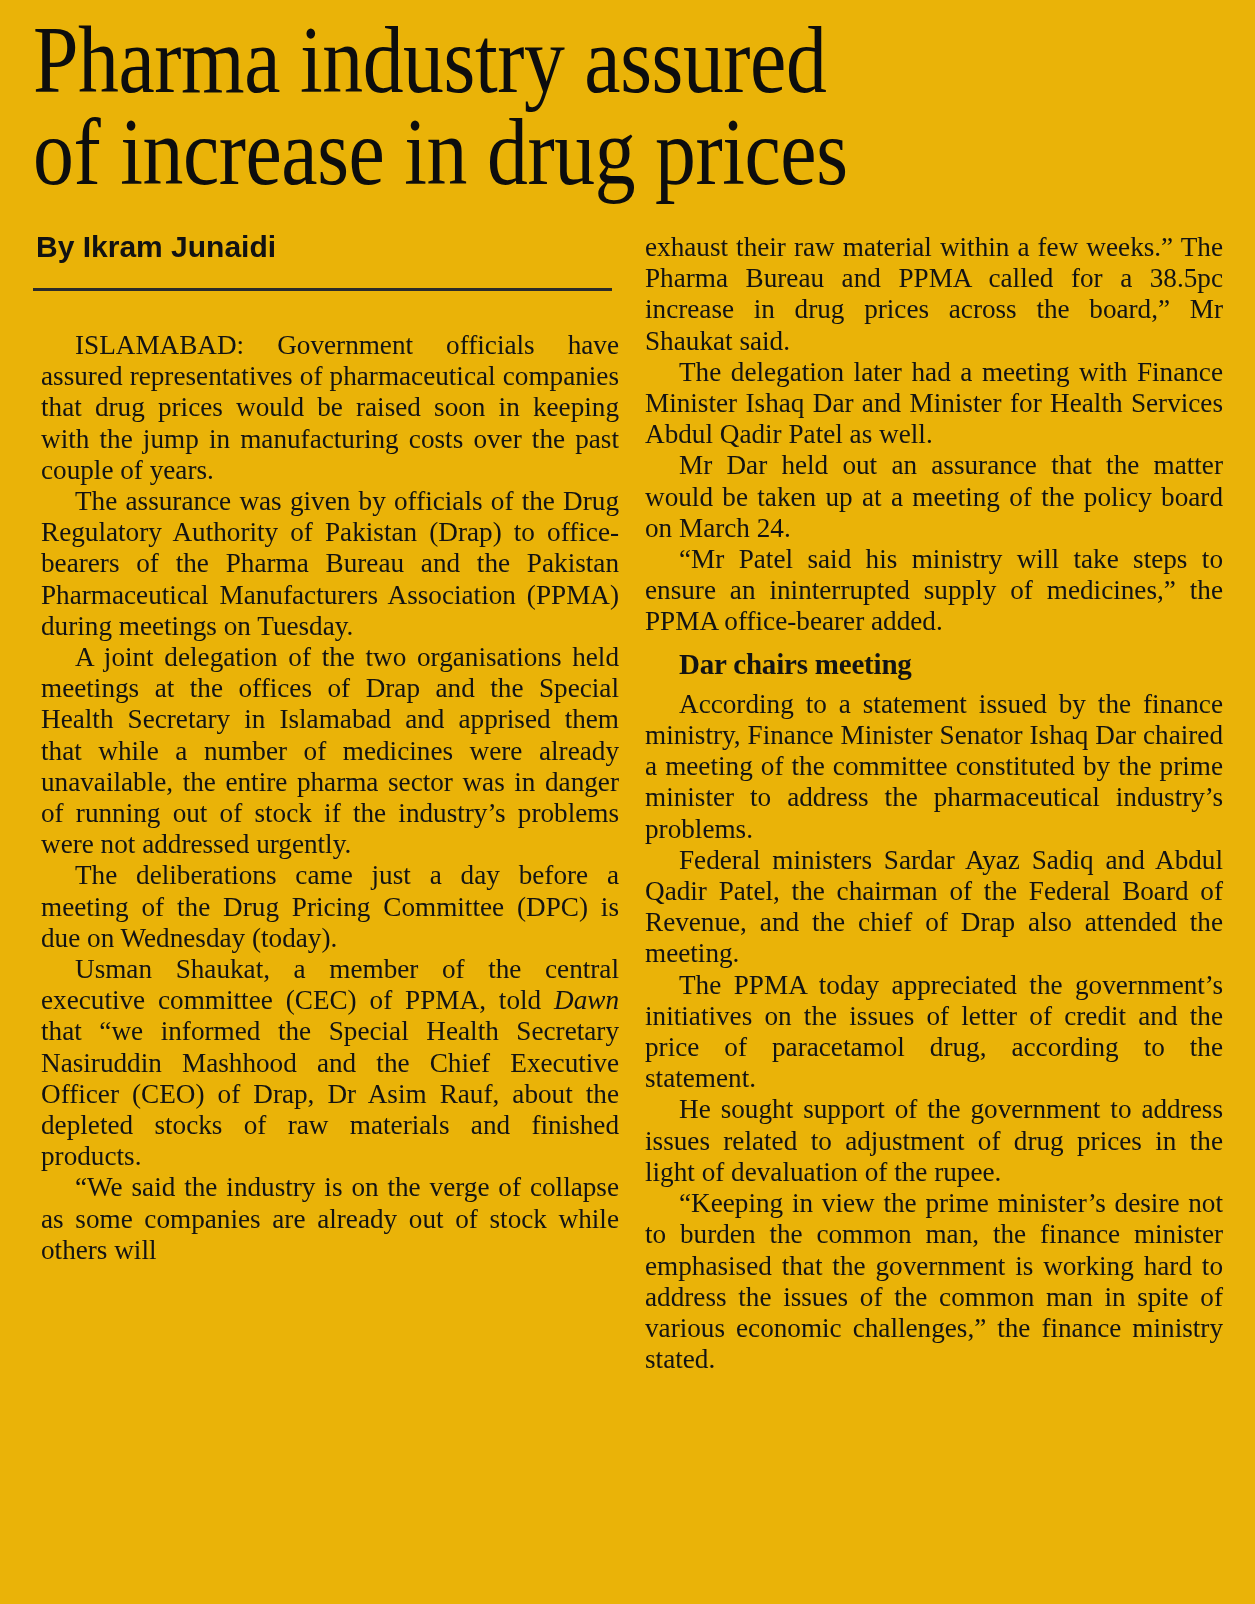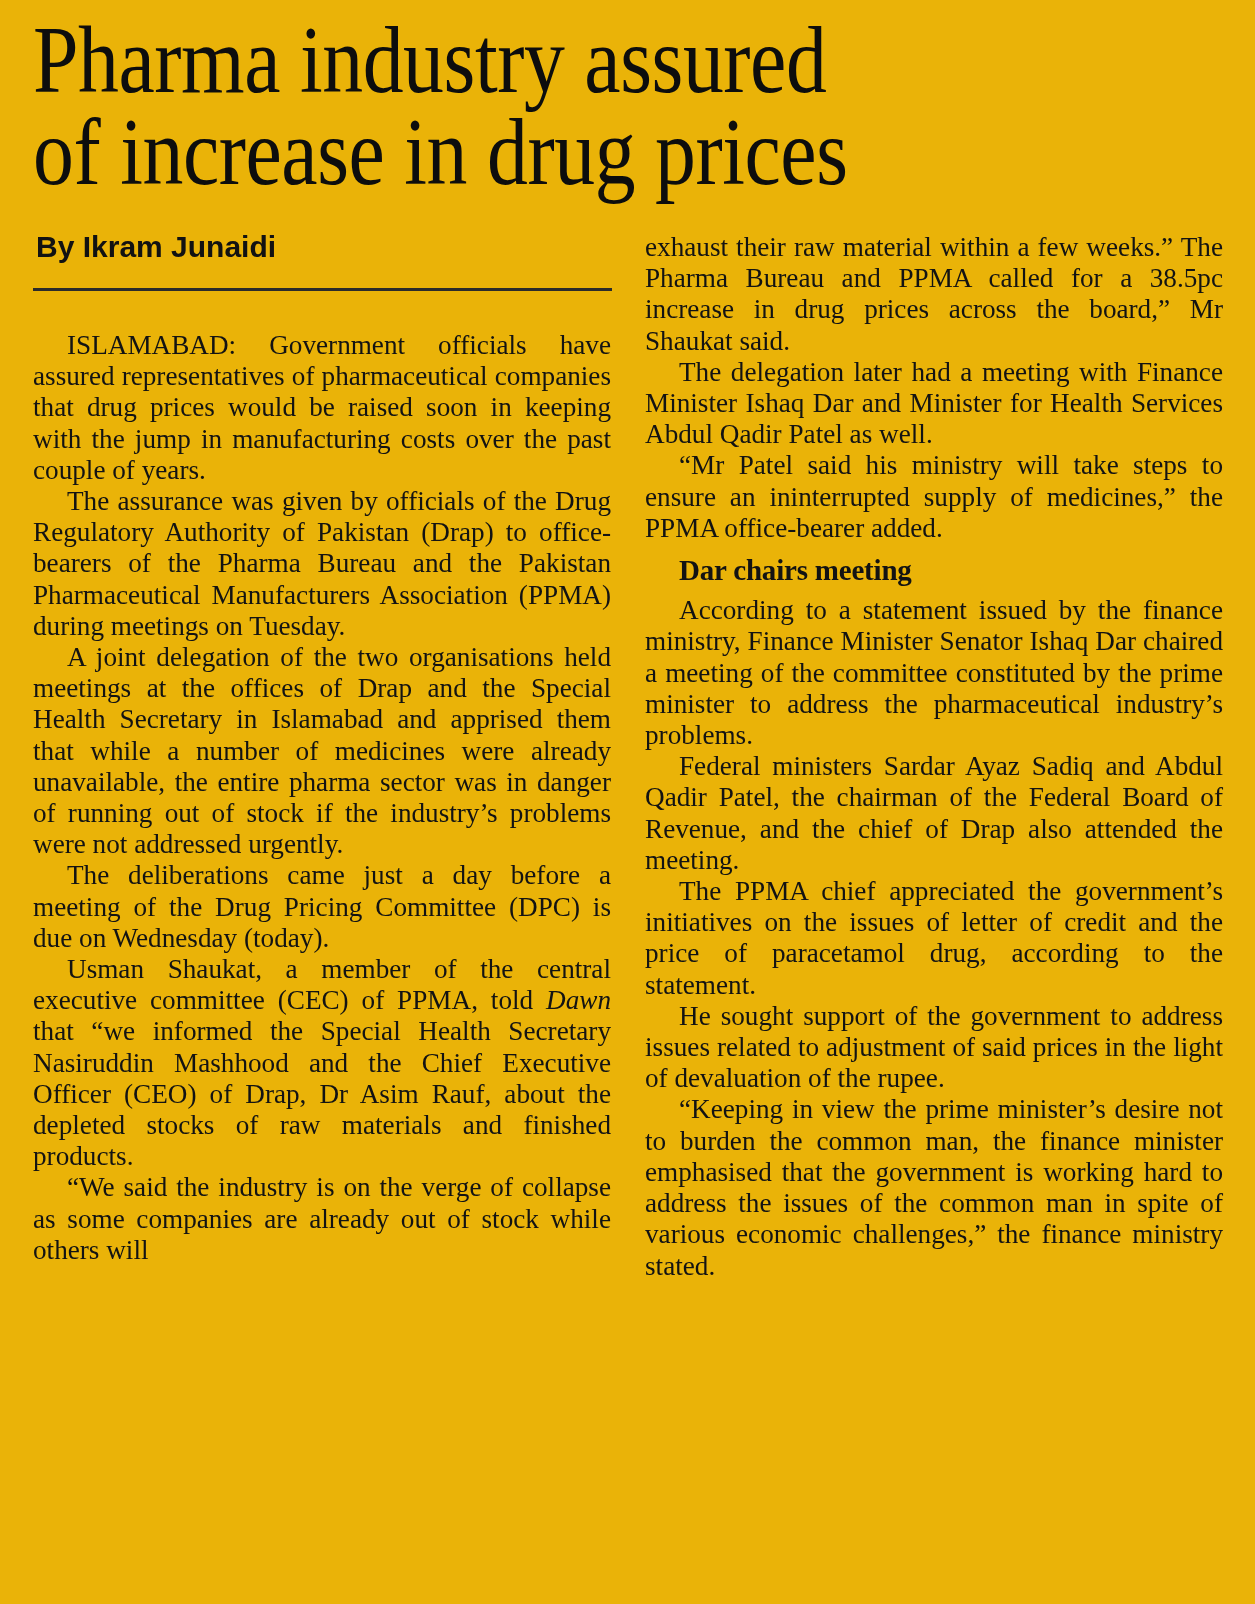--- a/index.html
+++ b/index.html
@@ -70,21 +70,21 @@
     top: 330px;
     width: 578px;
     font-family: "Liberation Serif", "DejaVu Serif", serif;
     font-size: 27.2px;
     line-height: 31.2px;
     text-align: justify;
     text-justify: inter-word;
     color: #131313;
     hyphens: manual;
   }
-  .col-left  { left: 33px; }
+  .col-left  { left: 41px; }
   .col-right { left: 645px; top: 232px; }
 
   .col p {
     margin: 0;
     text-indent: 34px;
   }
   .col p.cont { text-indent: 0; }
 
   .subhead {
     margin: 0;
@@ -120,24 +120,25 @@
     <p>The assurance was given by officials of the Drug Regulatory Authority of Pakistan (Drap) to office-bearers of the Pharma Bureau and the Pakistan Pharmaceutical Manufacturers Association (PPMA) during meetings on Tuesday.</p>
     <p>A joint delegation of the two organisations held meetings at the offices of Drap and the Special Health Secretary in Islamabad and apprised them that while a number of medicines were already unavailable, the entire pharma sector was in danger of running out of stock if the industry’s problems were not addressed urgently.</p>
     <p>The deliberations came just a day before a meeting of the Drug Pricing Committee (DPC) is due on Wednesday (today).</p>
     <p><span>Usman Shaukat, a member of the central executive committee (CEC) of PPMA, told </span><em class="cited">Dawn</em><span> that “we informed the Special Health Secretary Nasiruddin Mashhood and the Chief Executive Officer (CEO) of Drap, Dr Asim Rauf, about the depleted stocks of raw materials and finished products.</span></p>
     <p>“We said the industry is on the verge of collapse as some companies are already out of stock while others will</p>
   </div>
 
   <div class="col col-right">
     <p class="cont">exhaust their raw material within a few weeks.” The Pharma Bureau and PPMA called for a 38.5pc increase in drug prices across the board,” Mr Shaukat said.</p>
     <p>The delegation later had a meeting with Finance Minister Ishaq Dar and Minister for Health Services Abdul Qadir Patel as well.</p>
+    <p>Mr Dar held out an assurance that the matter would be taken up at a meeting of the policy board on March 24.</p>
     <p>“Mr Patel said his ministry will take steps to ensure an ininterrupted supply of medicines,” the PPMA office-bearer added.</p>
 
     <p class="subhead">Dar chairs meeting</p>
 
     <p>According to a statement issued by the finance ministry, Finance Minister Senator Ishaq Dar chaired a meeting of the committee constituted by the prime minister to address the pharmaceutical industry’s problems.</p>
     <p>Federal ministers Sardar Ayaz Sadiq and Abdul Qadir Patel, the chairman of the Federal Board of Revenue, and the chief of Drap also attended the meeting.</p>
-    <p>The PPMA chief appreciated the government’s initiatives on the issues of letter of credit and the price of paracetamol drug, according to the statement.</p>
-    <p>He sought support of the government to address issues related to adjustment of said prices in the light of devaluation of the rupee.</p>
+    <p>The PPMA today appreciated the government’s initiatives on the issues of letter of credit and the price of paracetamol drug, according to the statement.</p>
+    <p>He sought support of the government to address issues related to adjustment of drug prices in the light of devaluation of the rupee.</p>
     <p>“Keeping in view the prime minister’s desire not to burden the common man, the finance minister emphasised that the government is working hard to address the issues of the common man in spite of various economic challenges,” the finance ministry stated.</p>
   </div>
 
 </div>
 
 </body></html>

